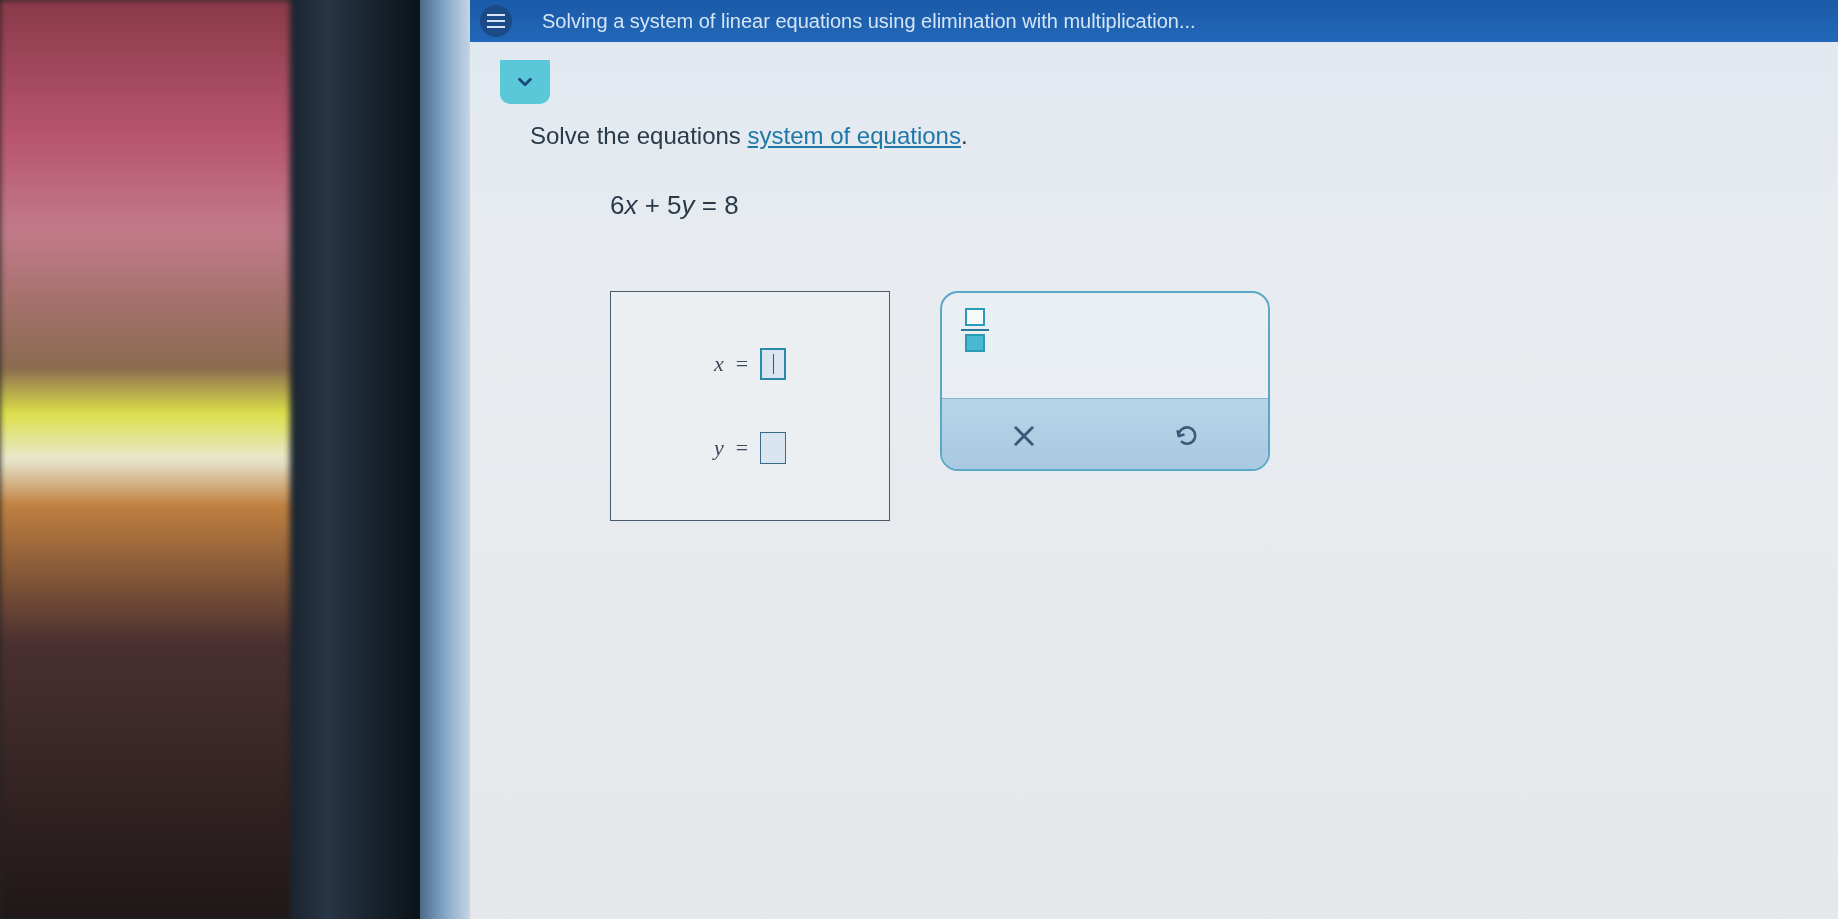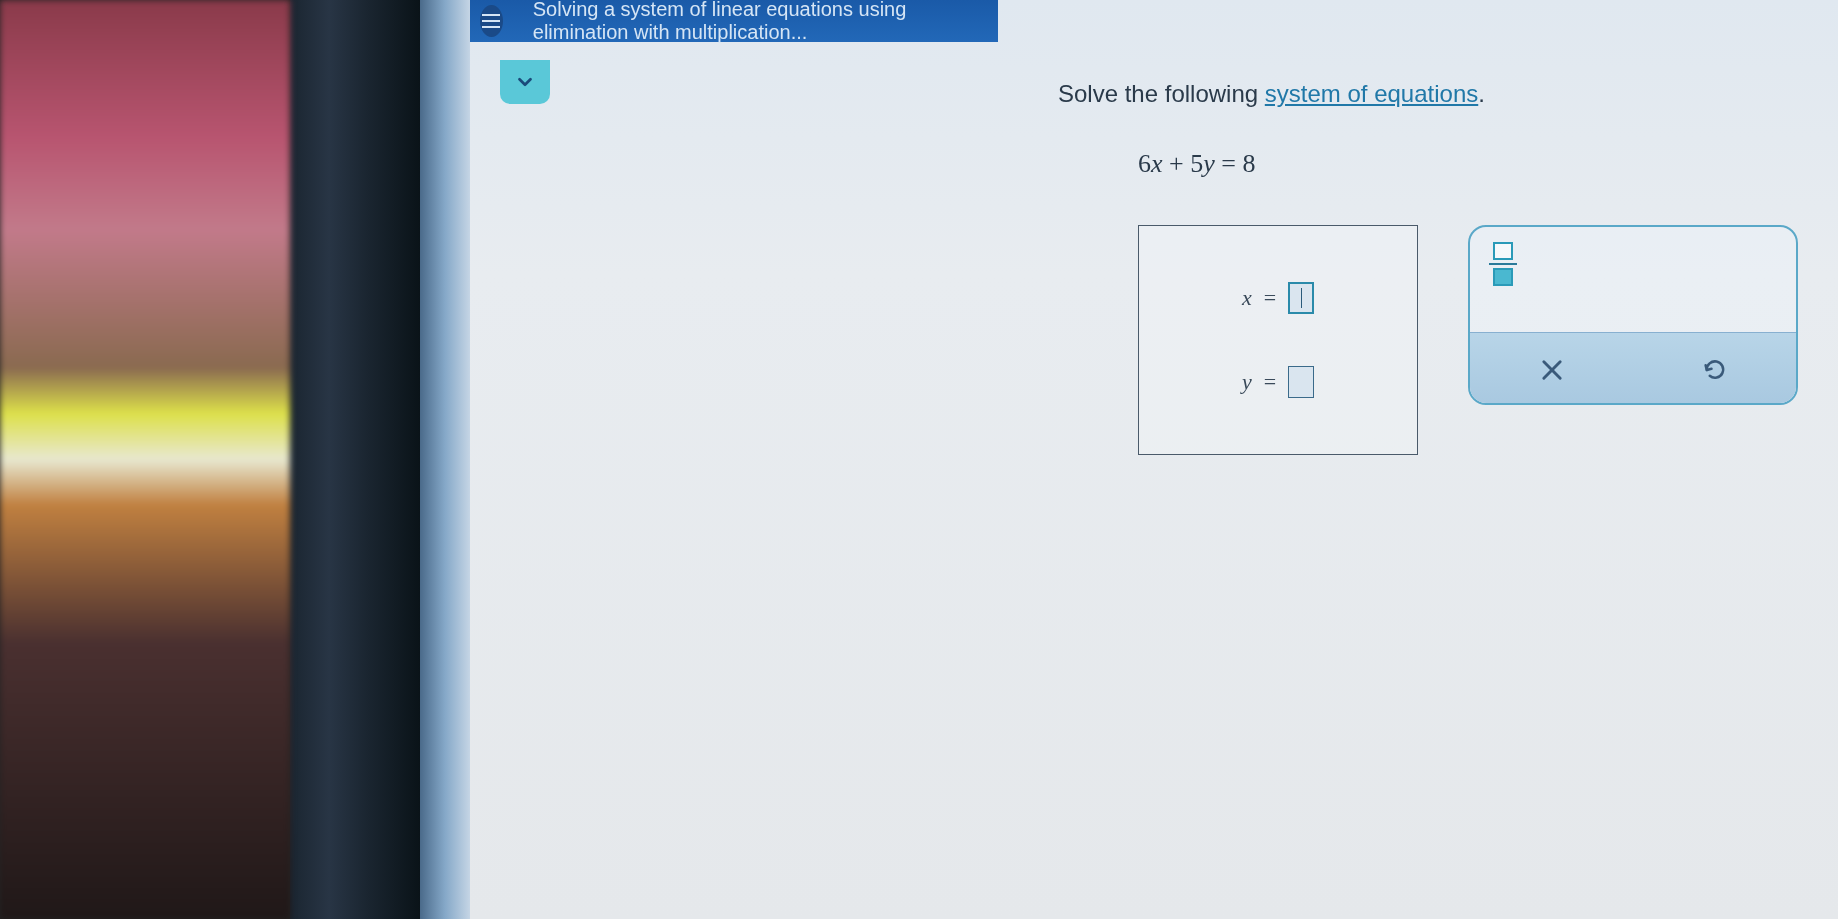--- a/index.html
+++ b/index.html
@@ -32,21 +32,21 @@
       width: 50px;
       height: 100%;
       background: linear-gradient(90deg, #4a6a8a 0%, #85a8c8 50%, #c5d5e5 100%);
       flex-shrink: 0;
     }
     .content {
       flex: 1;
       height: 100%;
       background: linear-gradient(180deg, #e0e8f0 0%, #e8ecf0 30%, #e5e8eb 100%);
       display: flex;
-      flex-direction: row;
+      flex-direction: column;
       position: relative;
     }
     .header-bar {
       background: linear-gradient(180deg, #1a5aa8 0%, #2268b8 100%);
       height: 42px;
       display: flex;
       align-items: center;
       padding-left: 10px;
       color: #d5e5f5;
       font-size: 20px;
@@ -94,25 +94,25 @@
       color: #2a3a4a;
       margin-bottom: 35px;
     }
     .instructions .term-link {
       color: #2078a8;
       text-decoration: underline;
     }
     .equations {
       margin-left: 80px;
       font-size: 26px;
-      font-family: Liberation Serif, serif;
+      font-family: Liberation Sans, sans-serif;
       font-style: italic;
       color: #2a3a4a;
       line-height: 1.6;
-      margin-bottom: 40px;
+      margin-bottom: 64px;
     }
     .equations .num {
       font-style: normal;
     }
     .work-row {
       display: flex;
       gap: 50px;
       margin-left: 80px;
     }
     .answer-box {
@@ -233,21 +233,21 @@
 
   <div class="collapse-toggle">
     <svg viewBox="0 0 24 24">
       <path d="M6 9 L12 15 L18 9" stroke="#1a4a7a" stroke-width="3" fill="none" stroke-linecap="round" stroke-linejoin="round"></path>
     </svg>
   </div>
 
   <div class="problem-area">
 
     <div class="instructions">
-      <span>Solve the following </span><a class="term-link">system of equations</a><span>.</span>
+      <span>Solve the equations </span><a class="term-link">system of equations</a><span>.</span>
     </div>
 
     <div class="equations">
       <div><span class="num">6</span>x<span class="num"> + 5</span>y<span class="num"> = 8</span></div>
     </div>
 
     <div class="work-row">
 
       <div class="answer-box">
         <div class="answer-line">

